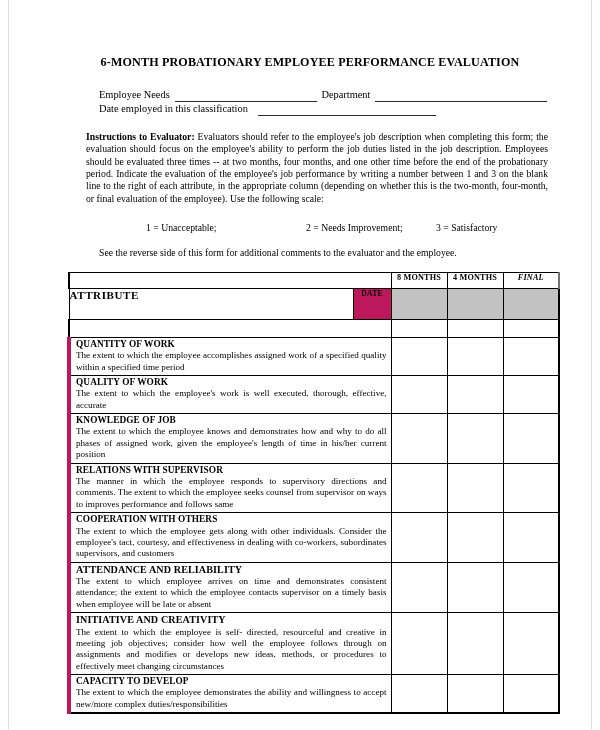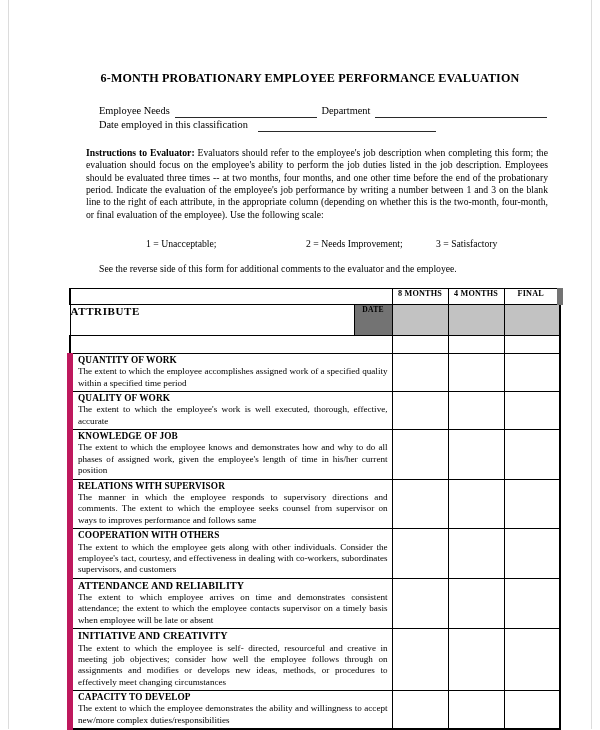--- a/index.html
+++ b/index.html
@@ -22,21 +22,21 @@
     width: 584px;
     height: 729px;
     border-left: 1px solid #dcdcdc;
     border-right: 1px solid #dcdcdc;
     background: #ffffff;
     box-sizing: border-box;
   }
   #content {
     position: absolute;
     left: 52px;
-    top: 16px;
+    top: 0;
     width: 490px;
   }
 
   
   .doc-title {
     text-align: center;
     font-weight: bold;
     font-size: 12.1px;
     letter-spacing: 0.15px;
     margin-top: 55px;
@@ -140,21 +140,21 @@
     border-left: 2px solid #000;
     border-top: none;
     border-right: none;
     font-weight: bold;
     font-size: 11px;
     letter-spacing: 0.6px;
     height: 30px;
     vertical-align: middle;
   }
   td.date-head {
-    background: #737373;
+    background: #be185d;
     border: 2px solid #000;
     border-bottom: 2px solid #000;
     text-align: center;
     vertical-align: bottom;
     font-weight: bold;
     font-size: 7.6px;
     letter-spacing: 0.3px;
     padding-bottom: 2px;
     height: 30px;
   }
@@ -168,21 +168,21 @@
 
   tr.spacer td {
     height: 17px;
     border-top: none;
   }
   tr.spacer td.edgeL { border-left: 2px solid #000; }
   tr.spacer td.edgeR { border-right: 2px solid #000; }
   tr.spacer td.mergedAttr { border-right: 1px solid #000; }
 
   tr.attr-row td.attr-cell {
-    border-left: 6px solid #be185d;
+    border-left: 4px solid #be185d;
     padding: 1px 4px 2px 5px;
   }
   tr.attr-row td.mark {
     border-left: 1px solid #000;
   }
   tr.attr-row td.mark.last {
     border-right: 2px solid #000;
   }
   tr.last-row td { border-bottom: 2px solid #000; }
 
@@ -240,21 +240,21 @@
         <col class="col-period">
           <col class="col-period">
           <col class="col-period">
       </colgroup>
       <tbody>
         <tr class="hdr-periods">
           <td class="blankL"></td>
           <td style="border-left:none;border-right:none;"></td>
           <td>8 MONTHS</td>
           <td>4 MONTHS</td>
-          <td style="border-right:6px solid #737373;">FINAL</td>
+          <td style="border-right:2px solid #737373;font-style:italic;">FINAL</td>
         </tr>
         <tr class="hdr-main">
           <td class="attr-head">ATTRIBUTE</td>
           <td class="date-head">DATE</td>
           <td class="shade"></td>
           <td class="shade"></td>
           <td class="shade last"></td>
         </tr>
         <tr class="spacer">
           <td class="edgeL mergedAttr" colspan="2"></td>

